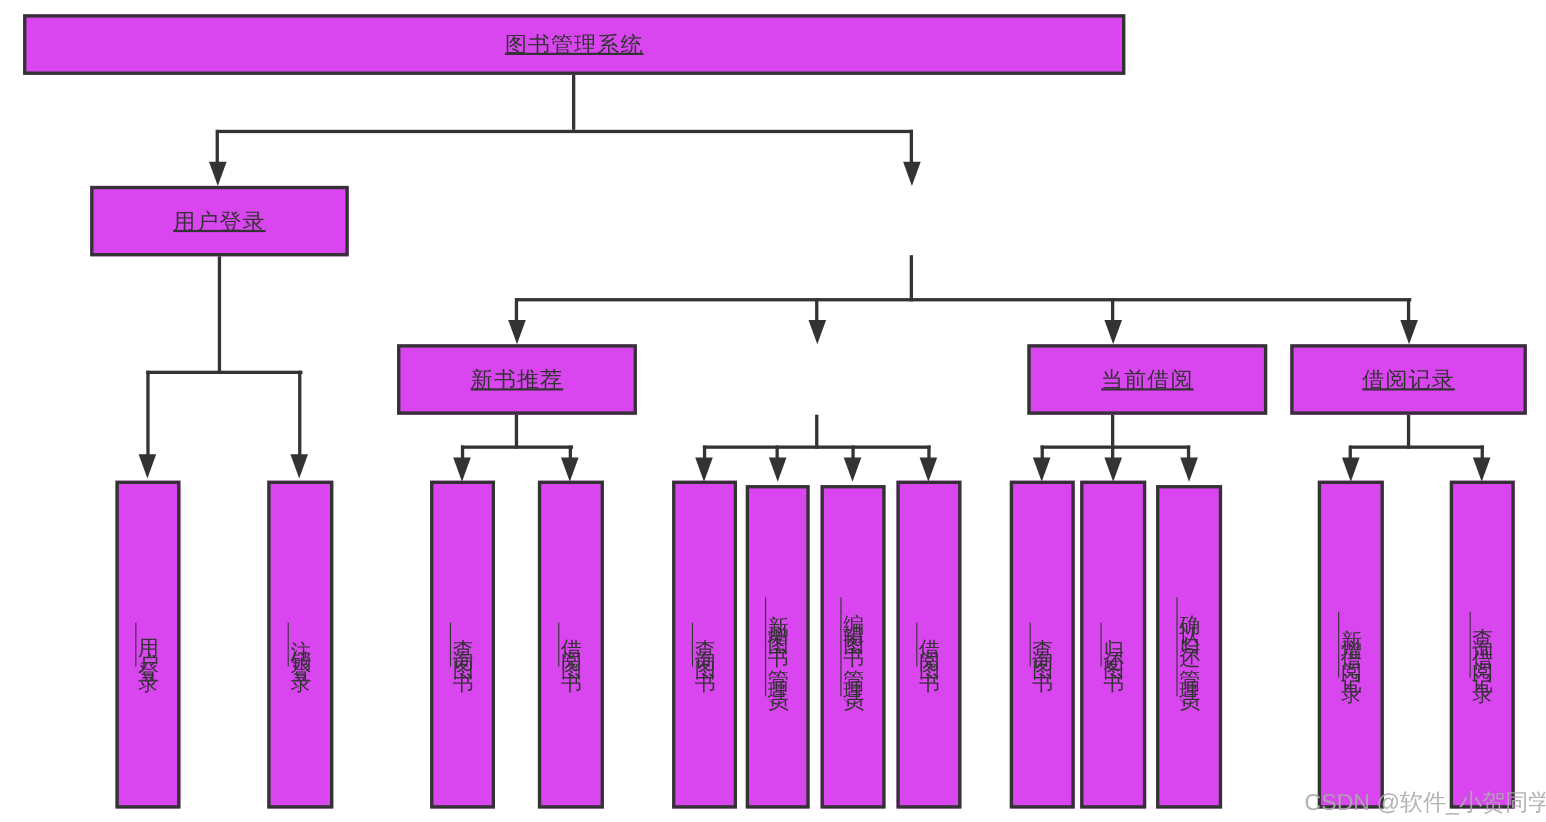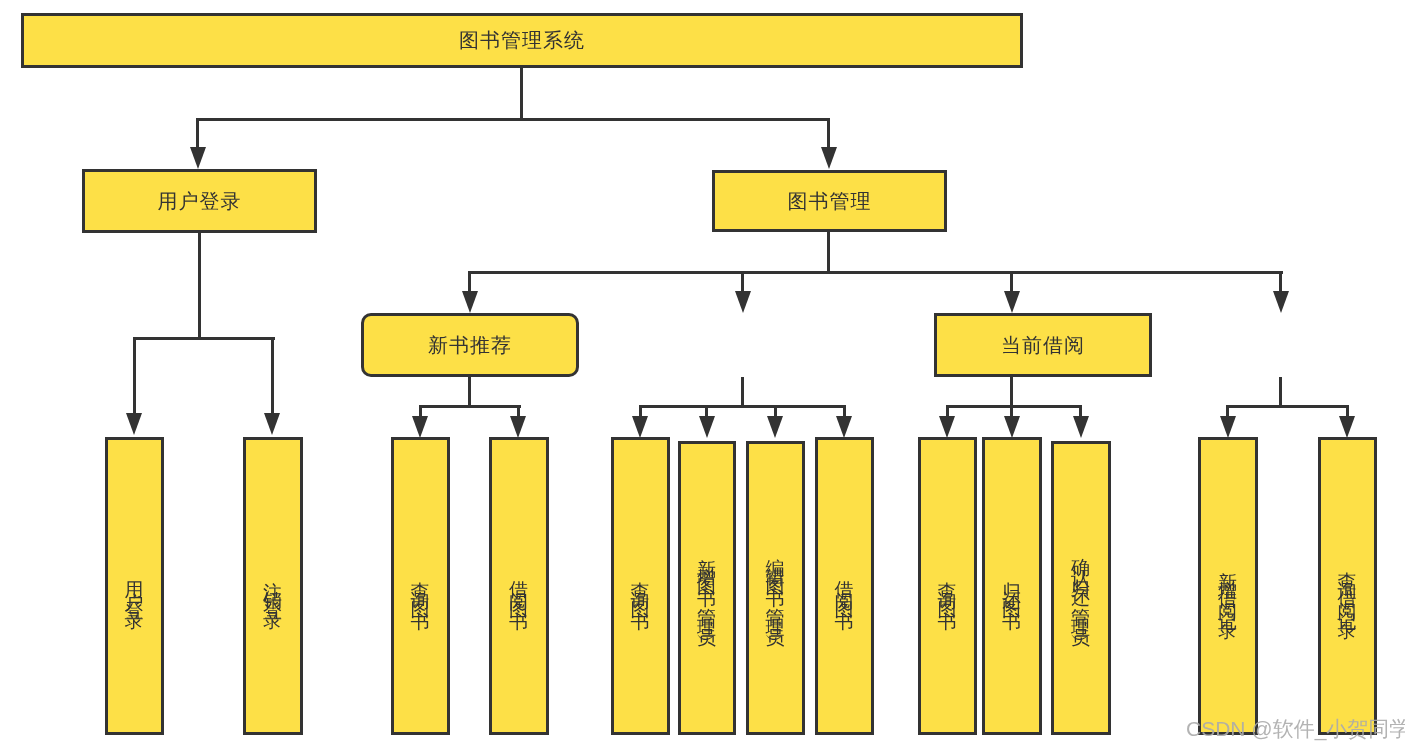--- a/index.html
+++ b/index.html
@@ -1,22 +1,22 @@
 <!DOCTYPE html>
 <html style="--line: #333333; --text: #333333; --wm: #ababab; --bg: #ffffff;"><head>
 <meta charset="utf-8">
 <style>
   :root { --line:#333333; --text:#333333; --wm:#ababab; --bg:#ffffff; }
   * { margin:0; padding:0; box-sizing:border-box; }
   body { background:#fff; font-family:"Liberation Sans", sans-serif; }
   .stage { position:relative; width:1405px; height:747px; background:var(--bg); overflow:hidden; }
   .box {
-    position:absolute; border:3px solid var(--line); background:#fde047;
+    position:absolute; border:3px solid var(--line); background:#d946ef;
     display:flex; align-items:center; justify-content:center;
-    color:var(--text); font-size:20px; letter-spacing:1px; white-space:nowrap;
+    color:var(--text); font-size:20px; letter-spacing:1px; white-space:nowrap;text-decoration:underline;
   }
   .vbox { font-size:19px; letter-spacing:0; }
   .vbox .vtext {
     writing-mode:vertical-rl; text-orientation:mixed;
     letter-spacing:10px; line-height:1; color:var(--text); font-size:19px;
   }
   .vl { position:absolute; width:3px; background:var(--line); }
   .hl { position:absolute; height:3px; background:var(--line); }
   .ah { position:absolute; width:0; height:0;
         border-left:8px solid transparent; border-right:8px solid transparent;
@@ -38,47 +38,47 @@
   <div class="vl" style="left:520px; top:68px; height:50px;"></div>
   <div class="hl" style="left:197px; top:118px; width:633px;"></div>
   <div class="vl" style="left:196px; top:118px; height:32px;"></div>
   <div class="ah" style="left:190px; top:147px;"></div>
   <div class="vl" style="left:827px; top:118px; height:32px;"></div>
   <div class="ah" style="left:821px; top:147px;"></div>
 
   <div class="box" style="left:82px; top:169px; width:235px; height:64px;">
     <span>用户登录</span>
   </div>
-  <div class="box" style="left:712px; top:170px; width:235px; height:62px;">
-    <span>图书管理</span>
-  </div>
 
   <div class="vl" style="left:198px; top:233px; height:107px;"></div>
   <div class="hl" style="left:133px; top:337px; width:142px;"></div>
   <div class="vl" style="left:133px; top:337px; height:78px;"></div>
   <div class="ah" style="left:126px; top:413px;"></div>
   <div class="vl" style="left:271px; top:337px; height:78px;"></div>
   <div class="ah" style="left:264px; top:413px;"></div>
 
   <div class="vl" style="left:827px; top:232px; height:42px;"></div>
   <div class="hl" style="left:469px; top:271px; width:814px;"></div>
   <div class="vl" style="left:468px; top:271px; height:22px;"></div>
   <div class="ah" style="left:462px; top:291px;"></div>
   <div class="vl" style="left:741px; top:271px; height:22px;"></div>
   <div class="ah" style="left:735px; top:291px;"></div>
   <div class="vl" style="left:1010px; top:271px; height:22px;"></div>
   <div class="ah" style="left:1004px; top:291px;"></div>
   <div class="vl" style="left:1279px; top:271px; height:22px;"></div>
   <div class="ah" style="left:1273px; top:291px;"></div>
 
-  <div class="box" style="left:361px; top:313px; width:218px; height:64px;border-radius:10px;">
+  <div class="box" style="left:361px; top:313px; width:218px; height:64px;">
     <span>新书推荐</span>
   </div>
   <div class="box" style="left:934px; top:313px; width:218px; height:64px;">
     <span>当前借阅</span>
+  </div>
+  <div class="box" style="left:1173px; top:313px; width:215px; height:64px;">
+    <span>借阅记录</span>
   </div>
 
   <div class="vl" style="left:468px; top:377px; height:31px;"></div>
   <div class="hl" style="left:419px; top:405px; width:102px;"></div>
   <div class="vl" style="left:419px; top:405px; height:14px;"></div>
   <div class="ah" style="left:412px; top:416px;"></div>
   <div class="vl" style="left:517px; top:405px; height:14px;"></div>
   <div class="ah" style="left:510px; top:416px;"></div>
 
   <div class="vl" style="left:741px; top:377px; height:31px;"></div>

